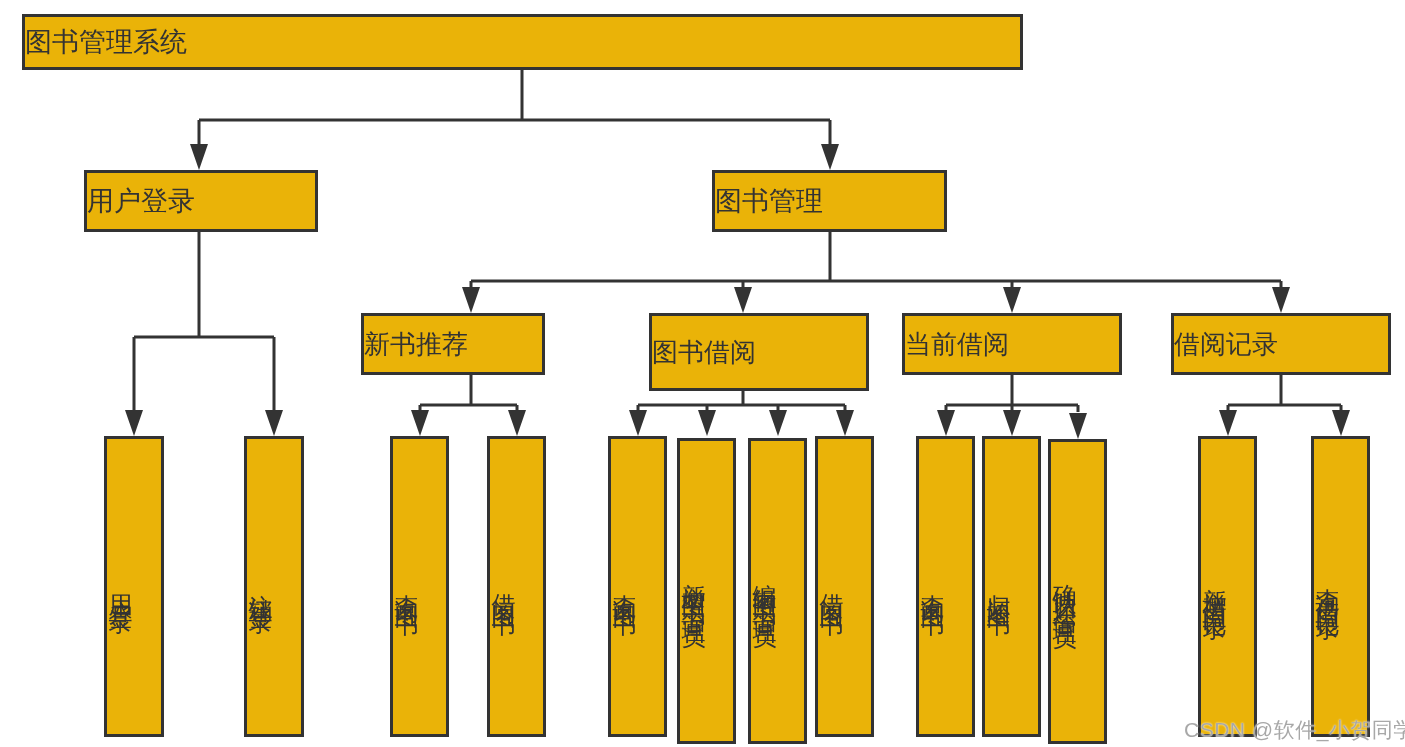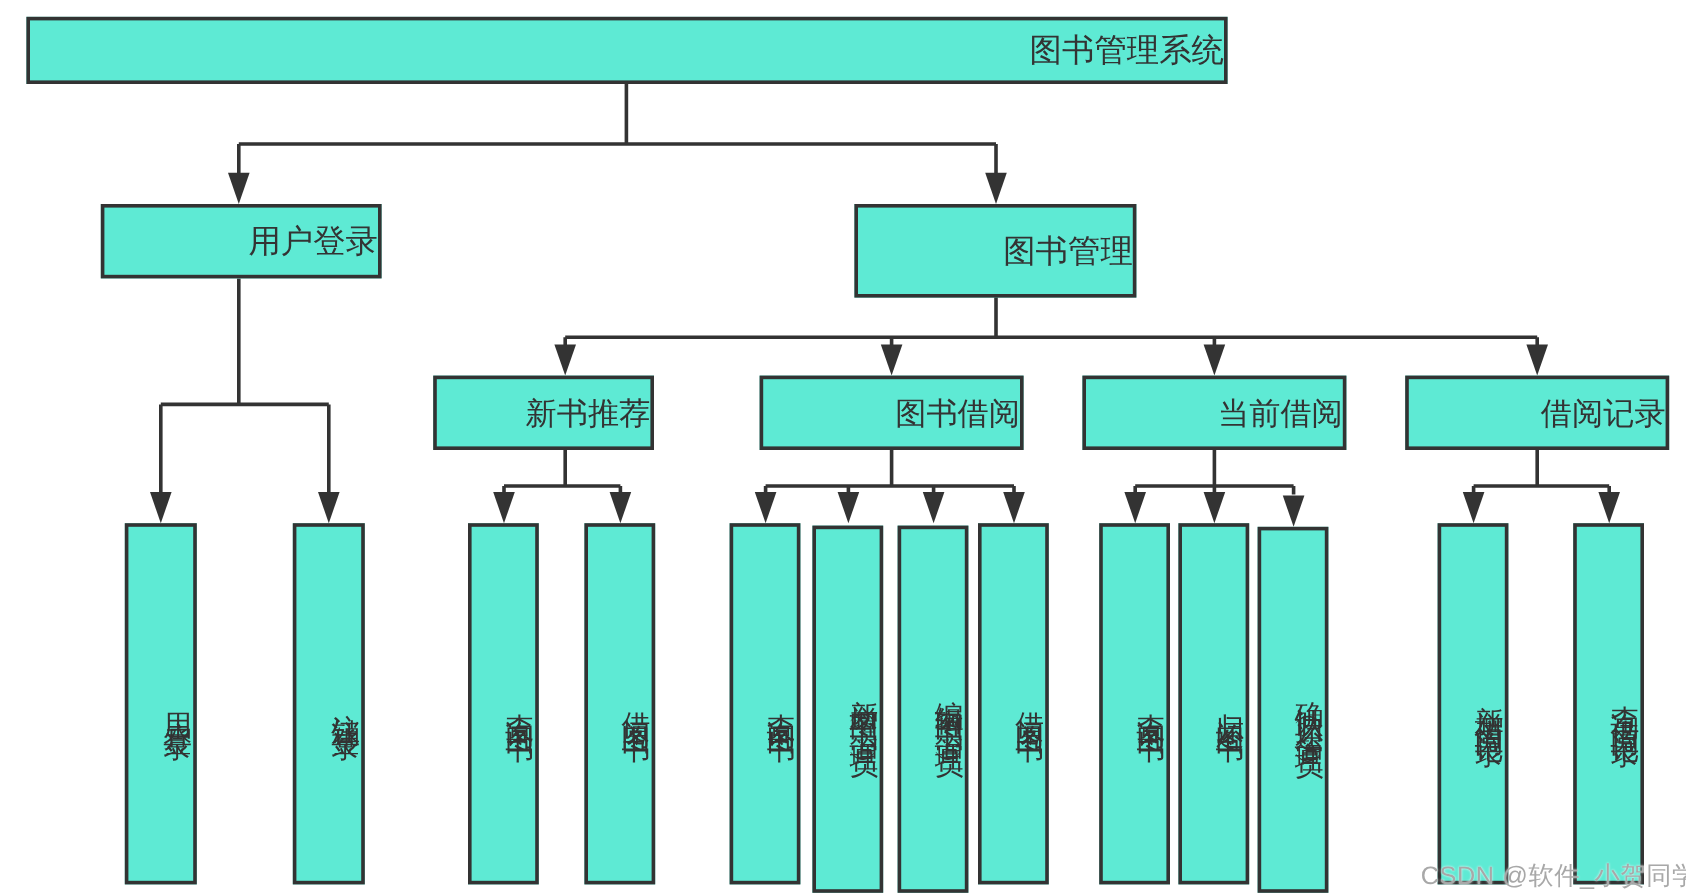--- a/index.html
+++ b/index.html
@@ -18,25 +18,25 @@
   .wires {
     position: absolute;
     left: 0;
     top: 0;
     width: 1405px;
     height: 747px;
   }
   .node {
     position: absolute;
     box-sizing: border-box;
-    background: #5eead4;
+    background: #eab308;
     border: 3px solid #333333;
     display: flex;
     align-items: center;
-    justify-content: flex-end;
+    justify-content: flex-start;
     color: #333333;
   }
   .node.root  { font-size: 27px; }
   .node.h2    { font-size: 27px; }
   .node.h3    { font-size: 26px; }
   .node.leaf span {
     writing-mode: vertical-rl;
     text-orientation: mixed;
     font-size: 24px;
     letter-spacing: 6px;
@@ -99,28 +99,28 @@
     </g>
   </svg>
 
   <div class="node root" style="left:22px;top:14px;width:1001px;height:56px;">
     <span>图书管理系统</span>
   </div>
 
   <div class="node h2" style="left:84px;top:170px;width:234px;height:62px;">
     <span>用户登录</span>
   </div>
-  <div class="node h2" style="left:712px;top:170px;width:235px;height:78px;">
+  <div class="node h2" style="left:712px;top:170px;width:235px;height:62px;">
     <span>图书管理</span>
   </div>
 
   <div class="node h3" style="left:361px;top:313px;width:184px;height:62px;">
     <span>新书推荐</span>
   </div>
-  <div class="node h3" style="left:633px;top:313px;width:220px;height:62px;padding-left:24px;">
+  <div class="node h3" style="left:649px;top:313px;width:220px;height:78px;">
     <span>图书借阅</span>
   </div>
   <div class="node h3" style="left:1171px;top:313px;width:220px;height:62px;">
     <span>借阅记录</span>
   </div>
   <div class="node h3" style="left:902px;top:313px;width:220px;height:62px;">
     <span>当前借阅</span>
   </div>
 
   <div class="node leaf" style="left:104px;top:436px;width:60px;height:301px;">

